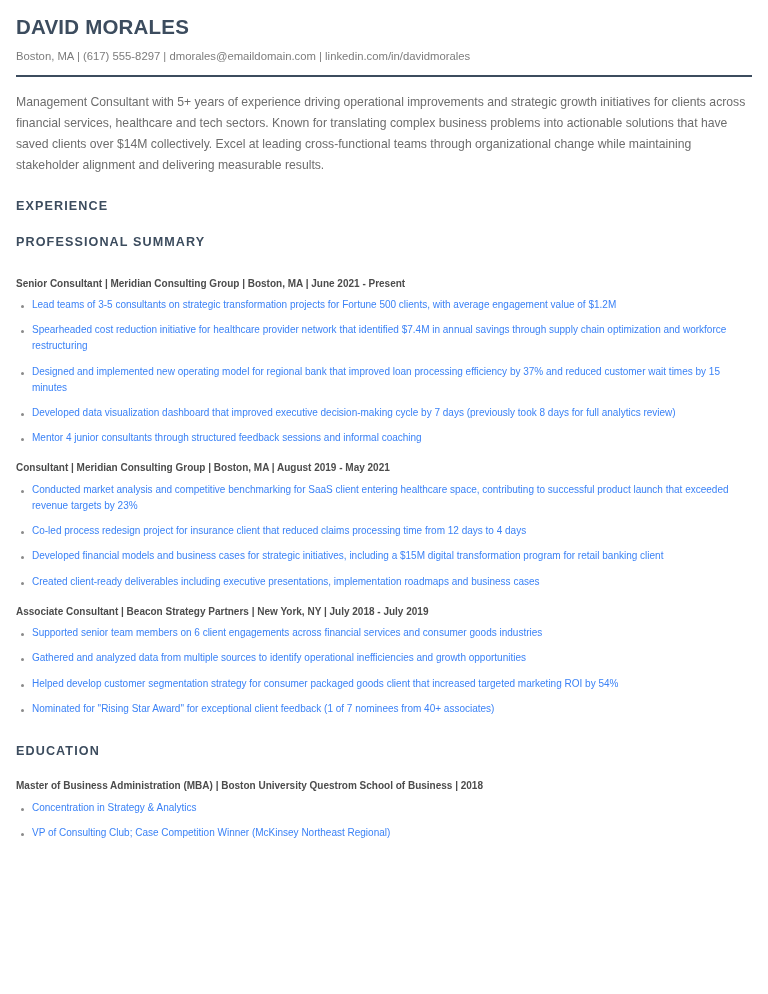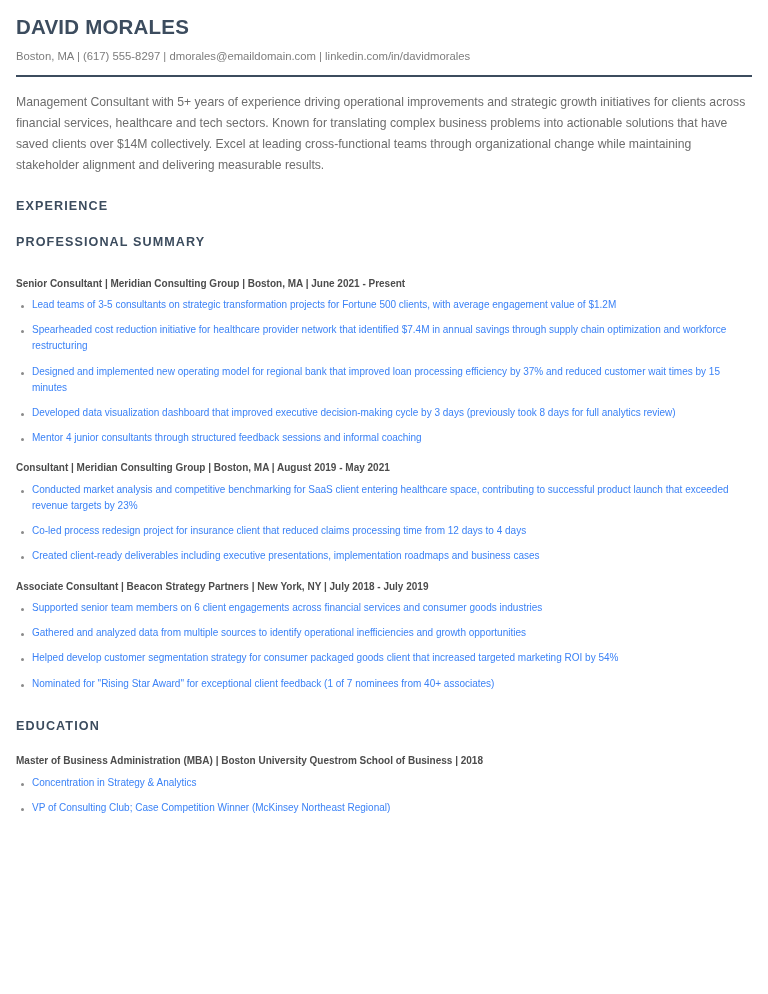--- a/index.html
+++ b/index.html
@@ -121,30 +121,31 @@
   <h2 class="section-heading sec-gap-sm">PROFESSIONAL SUMMARY</h2>
 
   <div>
 
     <div class="exp-block">
       <div class="entry-heading">Senior Consultant | Meridian Consulting Group | Boston, MA | June 2021 - Present</div>
       <ul class="bullets">
         <li>Lead teams of 3-5 consultants on strategic transformation projects for Fortune 500 clients, with average engagement value of $1.2M</li>
         <li>Spearheaded cost reduction initiative for healthcare provider network that identified $7.4M in annual savings through supply chain optimization and workforce restructuring</li>
         <li>Designed and implemented new operating model for regional bank that improved loan processing efficiency by 37% and reduced customer wait times by 15 minutes</li>
-        <li>Developed data visualization dashboard that improved executive decision-making cycle by 3 days (previously took 8 days for full analytics review)</li>
+        <li>Developed data visualization dashboard that improved executive decision-making cycle by 7 days (previously took 8 days for full analytics review)</li>
         <li>Mentor 4 junior consultants through structured feedback sessions and informal coaching</li>
       </ul>
     </div>
 
     <div class="exp-block">
       <div class="entry-heading">Consultant | Meridian Consulting Group | Boston, MA | August 2019 - May 2021</div>
       <ul class="bullets">
         <li>Conducted market analysis and competitive benchmarking for SaaS client entering healthcare space, contributing to successful product launch that exceeded revenue targets by 23%</li>
         <li>Co-led process redesign project for insurance client that reduced claims processing time from 12 days to 4 days</li>
+        <li>Developed financial models and business cases for strategic initiatives, including a $15M digital transformation program for retail banking client</li>
         <li>Created client-ready deliverables including executive presentations, implementation roadmaps and business cases</li>
       </ul>
     </div>
 
     <div class="exp-block">
       <div class="entry-heading">Associate Consultant | Beacon Strategy Partners | New York, NY | July 2018 - July 2019</div>
       <ul class="bullets">
         <li>Supported senior team members on 6 client engagements across financial services and consumer goods industries</li>
         <li>Gathered and analyzed data from multiple sources to identify operational inefficiencies and growth opportunities</li>
         <li>Helped develop customer segmentation strategy for consumer packaged goods client that increased targeted marketing ROI by 54%</li>

